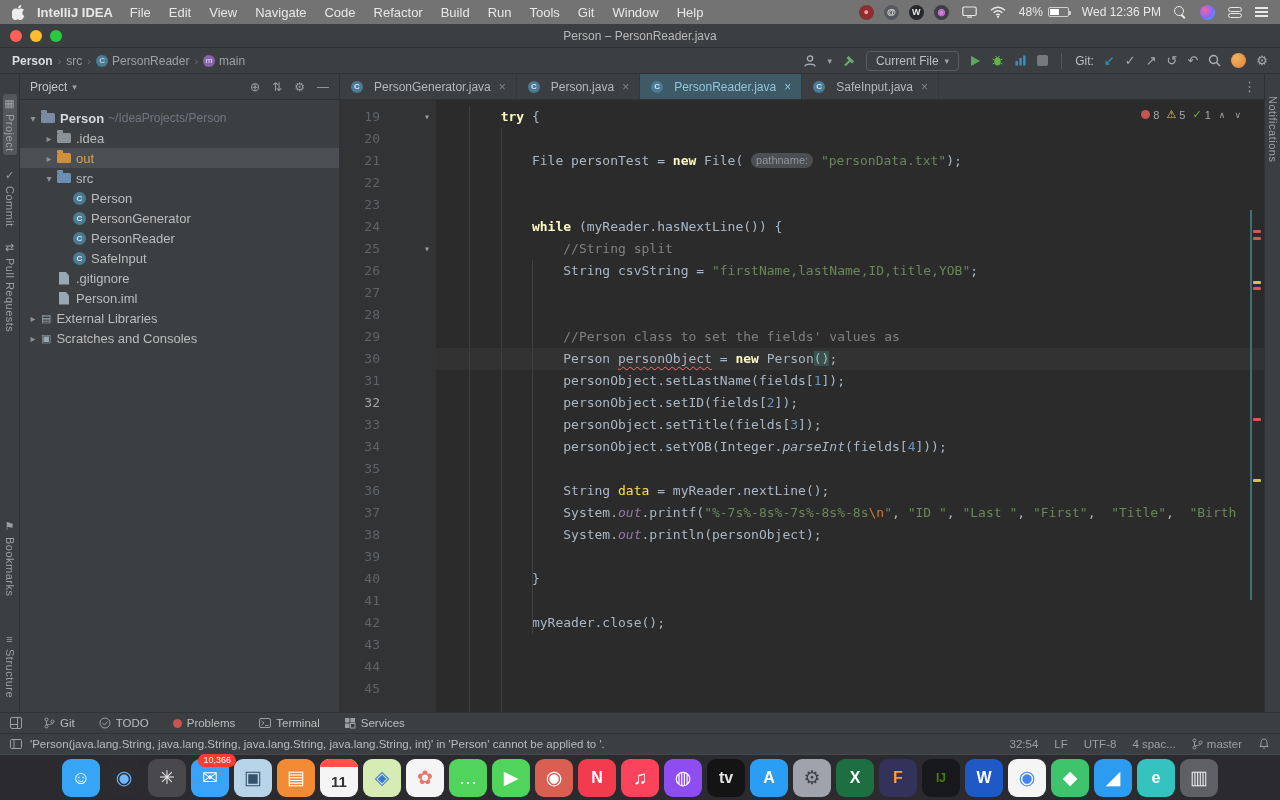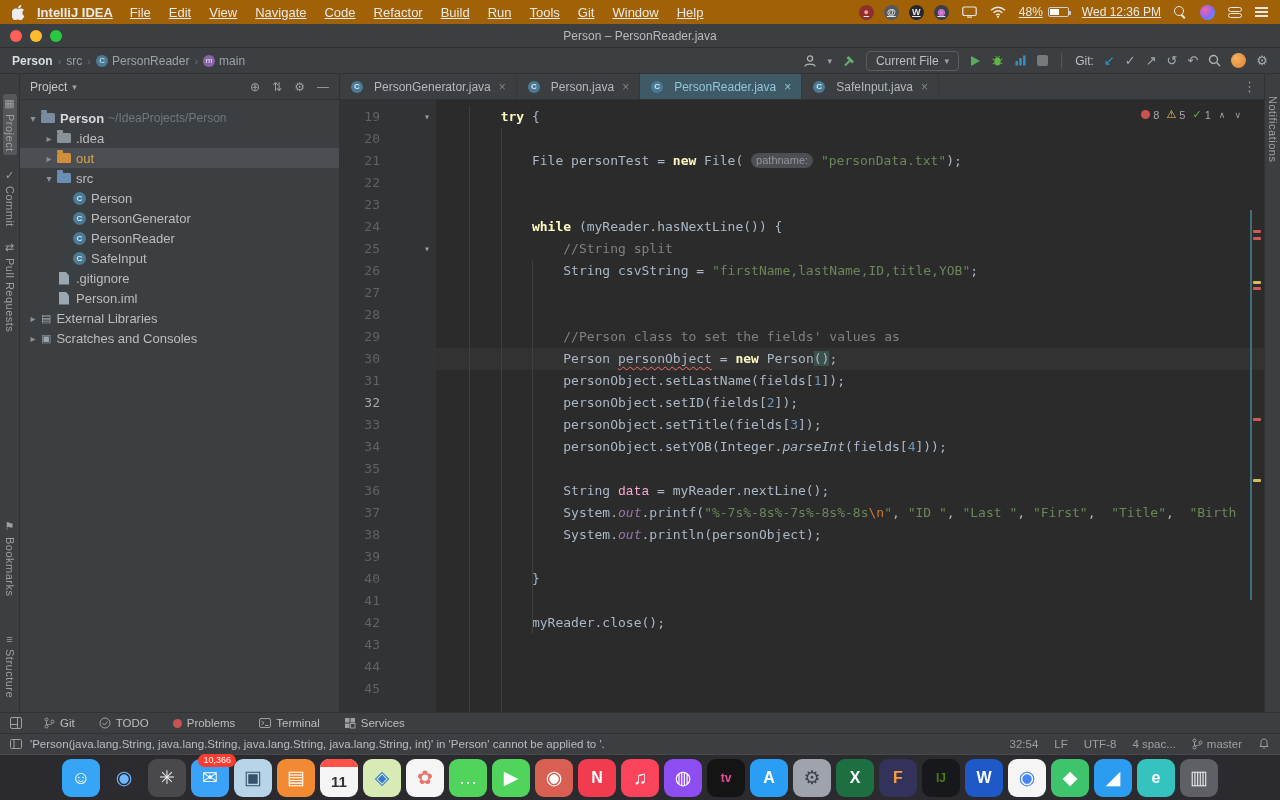--- a/index.html
+++ b/index.html
@@ -2,21 +2,21 @@
 <html><head>
 <meta charset="utf-8">
 <style>
 *{margin:0;padding:0;box-sizing:border-box;}
 html,body{width:1280px;height:800px;overflow:hidden;background:#1b1b1f;font-family:"Liberation Sans",sans-serif;}
 #root{position:relative;width:1280px;height:800px;}
 i,em{font-style:normal;}
 svg{display:block;}
 
 
-#menubar{position:absolute;top:0;left:0;right:0;height:24px;background:#a16207;display:flex;align-items:center;color:#e8e8e8;font-size:13px;padding:0 12px;text-decoration:underline;}
+#menubar{position:absolute;top:0;left:0;right:0;height:24px;background:#737373;display:flex;align-items:center;color:#e8e8e8;font-size:13px;padding:0 12px;}
 .mb-left{display:flex;align-items:center;}
 .mb-app{font-weight:bold;padding:0 8px 0 12px;}
 .mb-item{padding:0 9px;}
 .mb-right{margin-left:auto;display:flex;align-items:center;gap:13px;font-size:12px;}
 .mb-circle{width:15px;height:15px;border-radius:50%;display:inline-flex;align-items:center;justify-content:center;font-size:9px;font-weight:bold;}
 .battery{display:inline-block;width:21px;height:10px;border:1px solid #cfcfcf;border-radius:2px;position:relative;margin-left:5px;vertical-align:-1px;}
 .battery i{position:absolute;left:1px;top:1px;bottom:1px;width:46%;background:#fff;}
 .battery:after{content:"";position:absolute;right:-3px;top:2.5px;width:2px;height:4px;background:#cfcfcf;border-radius:0 1px 1px 0;}
 .mag{width:13px;height:13px;position:relative;display:inline-block;}
 .mag:before{content:"";position:absolute;left:0;top:0;width:8px;height:8px;border:1.5px solid #e8e8e8;border-radius:50%;}
@@ -97,21 +97,21 @@
 .line.cur{background:#323232;}
 .iguide{position:absolute;width:1px;background:#3d4042;z-index:2;pointer-events:none;}
 .tk-kw{color:#fef9c3;font-weight:bold;}
 .tk-str{color:#6a8759;}
 .tk-com{color:#808080;}
 .tk-num{color:#6897bb;}
 .tk-pl{color:#a9b7c6;}
 .tk-esc{color:#cc7832;}
 .tk-fld{color:#9876aa;font-style:italic;}
 .tk-itl{font-style:italic;}
-.tk-gr{color:#f9a8d4;font-family:Liberation Mono, monospace;}
+.tk-gr{color:#fde047;}
 .tk-err{text-decoration:underline;text-decoration-style:wavy;text-decoration-color:#ff6b68;text-decoration-thickness:1px;text-underline-offset:3px;}
 .tk-mb{background:#3b514d;}
 .tk-hint{display:inline-block;background:#4b4e52;color:#919599;border-radius:8px;padding:0 5px;font-size:11px;line-height:15px;font-family:"Liberation Sans",sans-serif;vertical-align:1px;}
 #inspections{position:absolute;top:8px;right:22px;display:flex;align-items:center;gap:7px;font-size:11px;color:#a7a7a7;z-index:5;}
 .insp{display:inline-flex;align-items:center;gap:3px;}
 .insp-err{width:9px;height:9px;border-radius:50%;background:#c75450;display:inline-block;}
 .insp-warn{color:#f2c55c;font-size:11px;}
 .insp-ok{color:#62b543;font-size:11px;}
 .insp-nav{color:#9da0a3;font-size:9px;padding:0 1px;}
 #stripe{position:absolute;top:0;right:0;width:14px;bottom:0;z-index:4;}
@@ -725,21 +725,21 @@
       <div class="dock-item" style="background: rgb(242, 59, 78);">
         <span class="dock-glyph letter" style="color: rgb(255, 255, 255);">N</span>
       </div>
       <div class="dock-item" style="background: rgb(251, 68, 92);">
         <span class="dock-glyph" style="color: rgb(255, 255, 255);">♫</span>
       </div>
       <div class="dock-item" style="background: rgb(142, 77, 240);">
         <span class="dock-glyph" style="color: rgb(255, 255, 255);">◍</span>
       </div>
       <div class="dock-item" style="background: rgb(20, 20, 20);">
-        <span class="dock-glyph letter" style="font-size: 12px; color: #ec4899;">tv</span>
+        <span class="dock-glyph letter" style="font-size: 16px; color: #e5e5e5;">tv</span>
       </div>
       <div class="dock-item" style="background: rgb(42, 157, 244);">
         <span class="dock-glyph letter" style="color: rgb(255, 255, 255);">A</span>
       </div>
       <div class="dock-item" style="background: rgb(159, 164, 172);">
         <span class="dock-glyph" style="color: rgb(63, 67, 75);">⚙</span>
       </div>
       <div class="dock-item" style="background: rgb(29, 111, 66);">
         <span class="dock-glyph letter" style="color: rgb(255, 255, 255);">X</span>
       </div>

